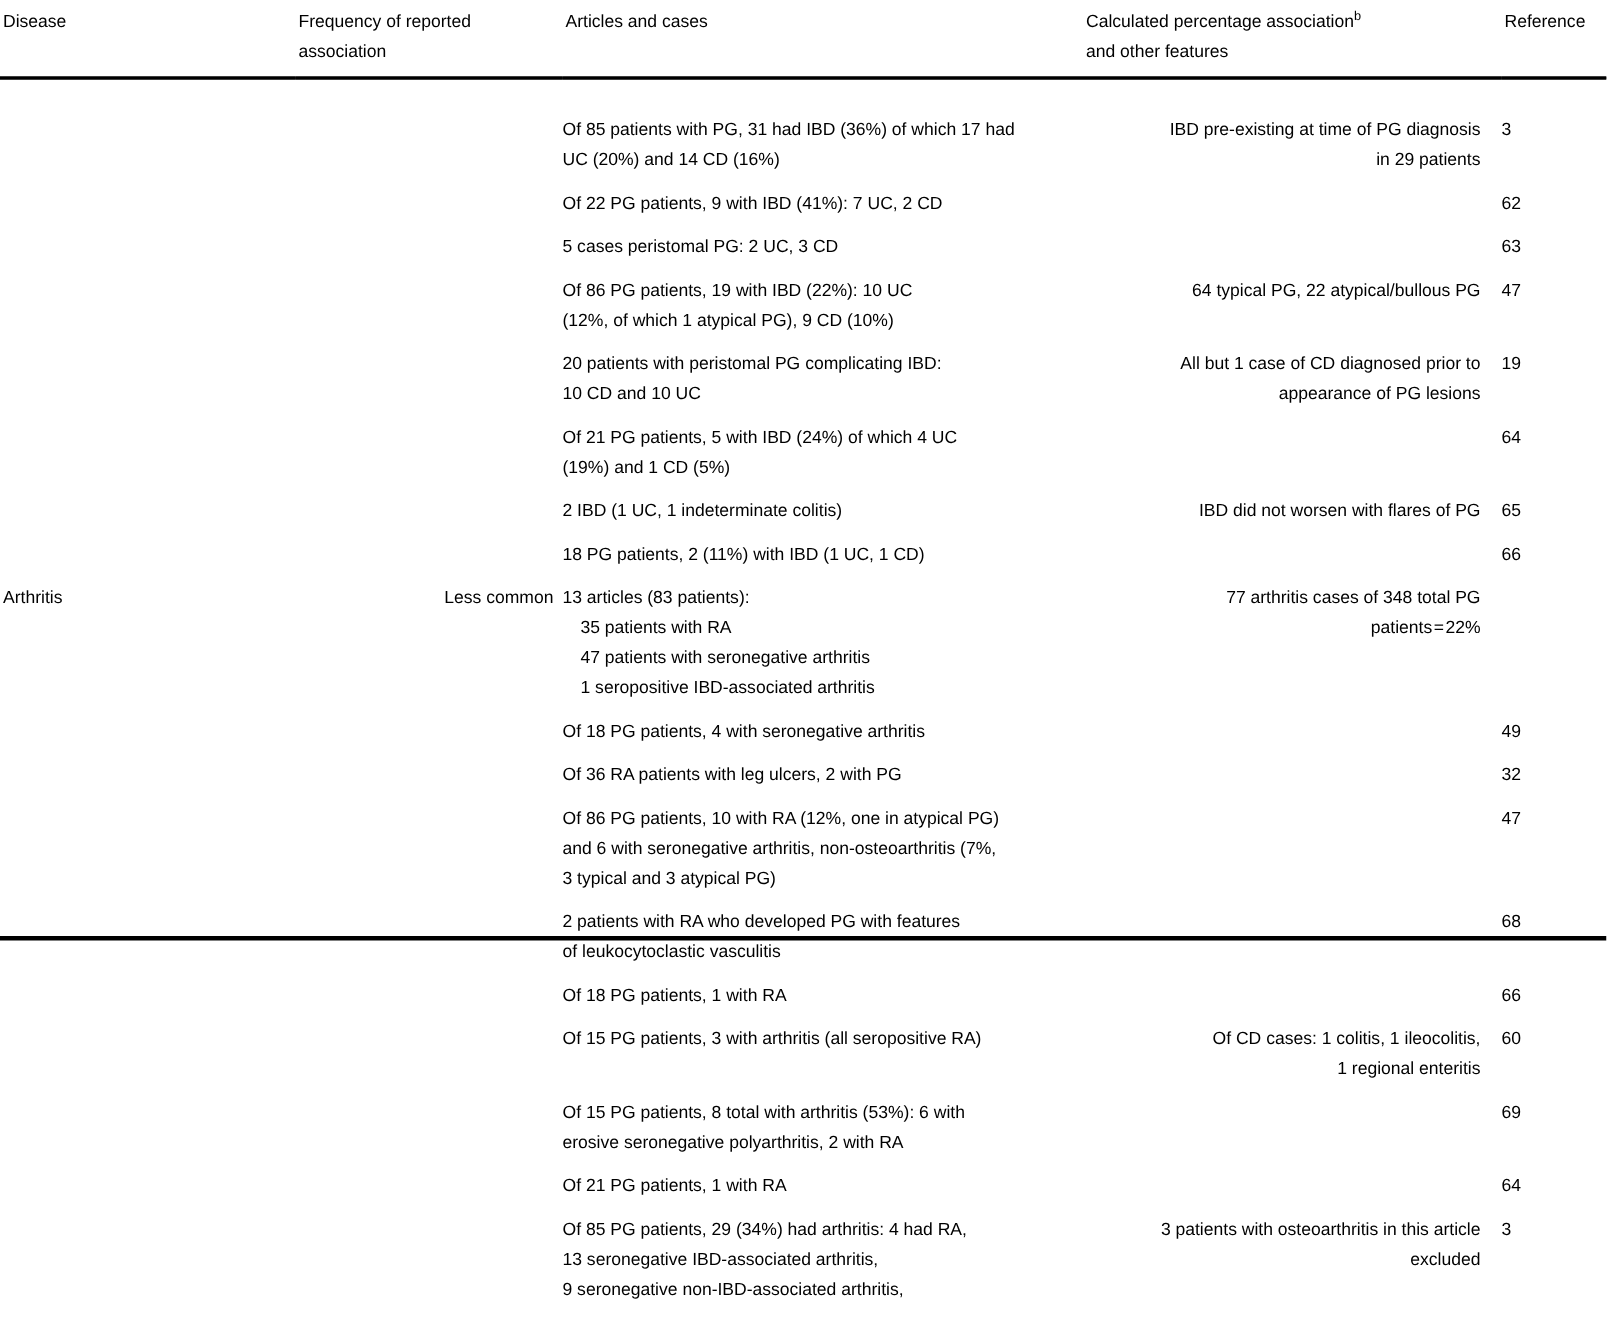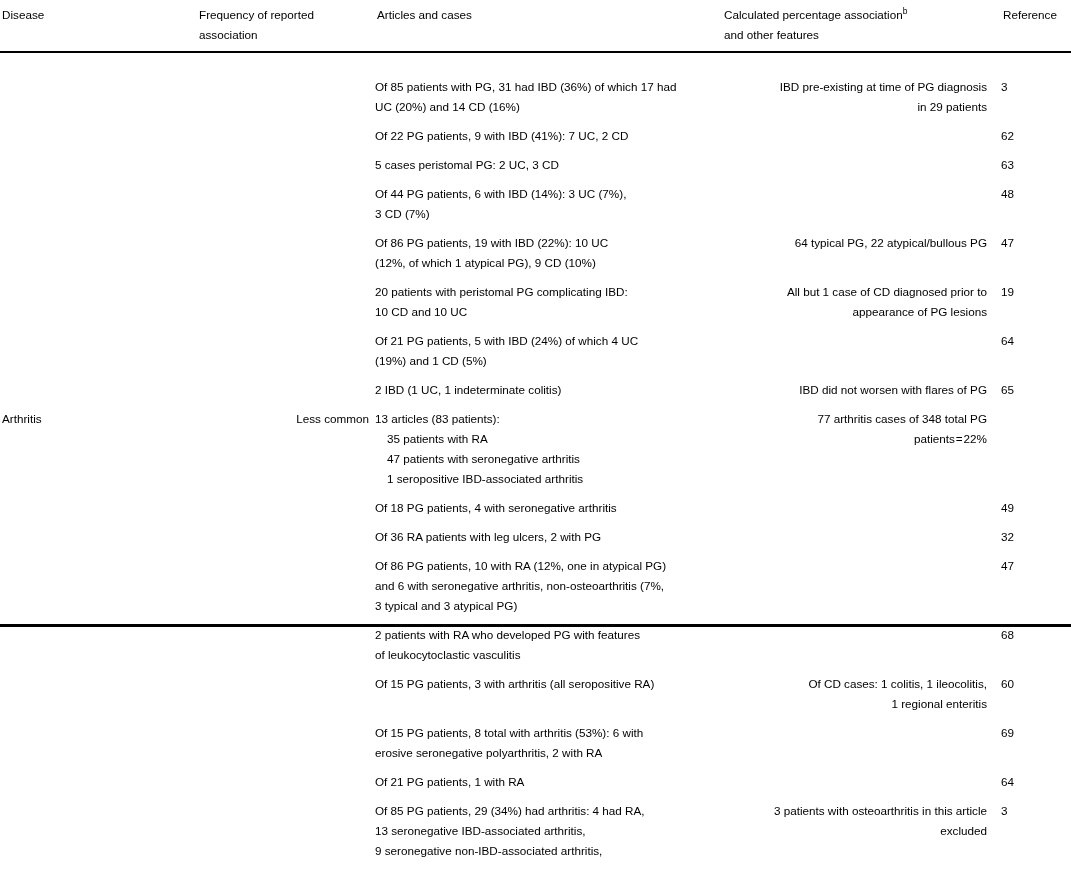--- a/index.html
+++ b/index.html
@@ -149,32 +149,20 @@
           </td>
           <td class="calc"></td>
           <td class="ref">
             <span class="ln">63</span>
           </td>
         </tr>
         <tr>
           <td class="disease"></td>
           <td class="freq"></td>
           <td class="articles">
-            <span class="ln">Of 44 PG patients, 6 with IBD (14%): 3 UC (7%),</span>
-            <span class="ln">3 CD (7%)</span>
-          </td>
-          <td class="calc"></td>
-          <td class="ref">
-            <span class="ln">48</span>
-          </td>
-        </tr>
-        <tr>
-          <td class="disease"></td>
-          <td class="freq"></td>
-          <td class="articles">
             <span class="ln">Of 86 PG patients, 19 with IBD (22%): 10 UC</span>
             <span class="ln">(12%, of which 1 atypical PG), 9 CD (10%)</span>
           </td>
           <td class="calc">
             <span class="ln">64 typical PG, 22 atypical/bullous PG</span>
           </td>
           <td class="ref">
             <span class="ln">47</span>
           </td>
         </tr>
@@ -209,20 +197,31 @@
           <td class="disease"></td>
           <td class="freq"></td>
           <td class="articles">
             <span class="ln">2 IBD (1 UC, 1 indeterminate colitis)</span>
           </td>
           <td class="calc">
             <span class="ln">IBD did not worsen with flares of PG</span>
           </td>
           <td class="ref">
             <span class="ln">65</span>
+          </td>
+        </tr>
+        <tr>
+          <td class="disease"></td>
+          <td class="freq"></td>
+          <td class="articles">
+            <span class="ln">18 PG patients, 2 (11%) with IBD (1 UC, 1 CD)</span>
+          </td>
+          <td class="calc"></td>
+          <td class="ref">
+            <span class="ln">66</span>
           </td>
         </tr>
         <tr>
           <td class="disease">
             <span class="ln">Arthritis</span>
           </td>
           <td class="freq">
             <span class="ln">Less common</span>
           </td>
           <td class="articles">
@@ -281,20 +280,31 @@
           </td>
           <td class="calc"></td>
           <td class="ref">
             <span class="ln">68</span>
           </td>
         </tr>
         <tr>
           <td class="disease"></td>
           <td class="freq"></td>
           <td class="articles">
+            <span class="ln">Of 18 PG patients, 1 with RA</span>
+          </td>
+          <td class="calc"></td>
+          <td class="ref">
+            <span class="ln">66</span>
+          </td>
+        </tr>
+        <tr>
+          <td class="disease"></td>
+          <td class="freq"></td>
+          <td class="articles">
             <span class="ln">Of 15 PG patients, 3 with arthritis (all seropositive RA)</span>
           </td>
           <td class="calc">
             <span class="ln">Of CD cases: 1 colitis, 1 ileocolitis,</span>
             <span class="ln">1 regional enteritis</span>
           </td>
           <td class="ref">
             <span class="ln">60</span>
           </td>
         </tr>

